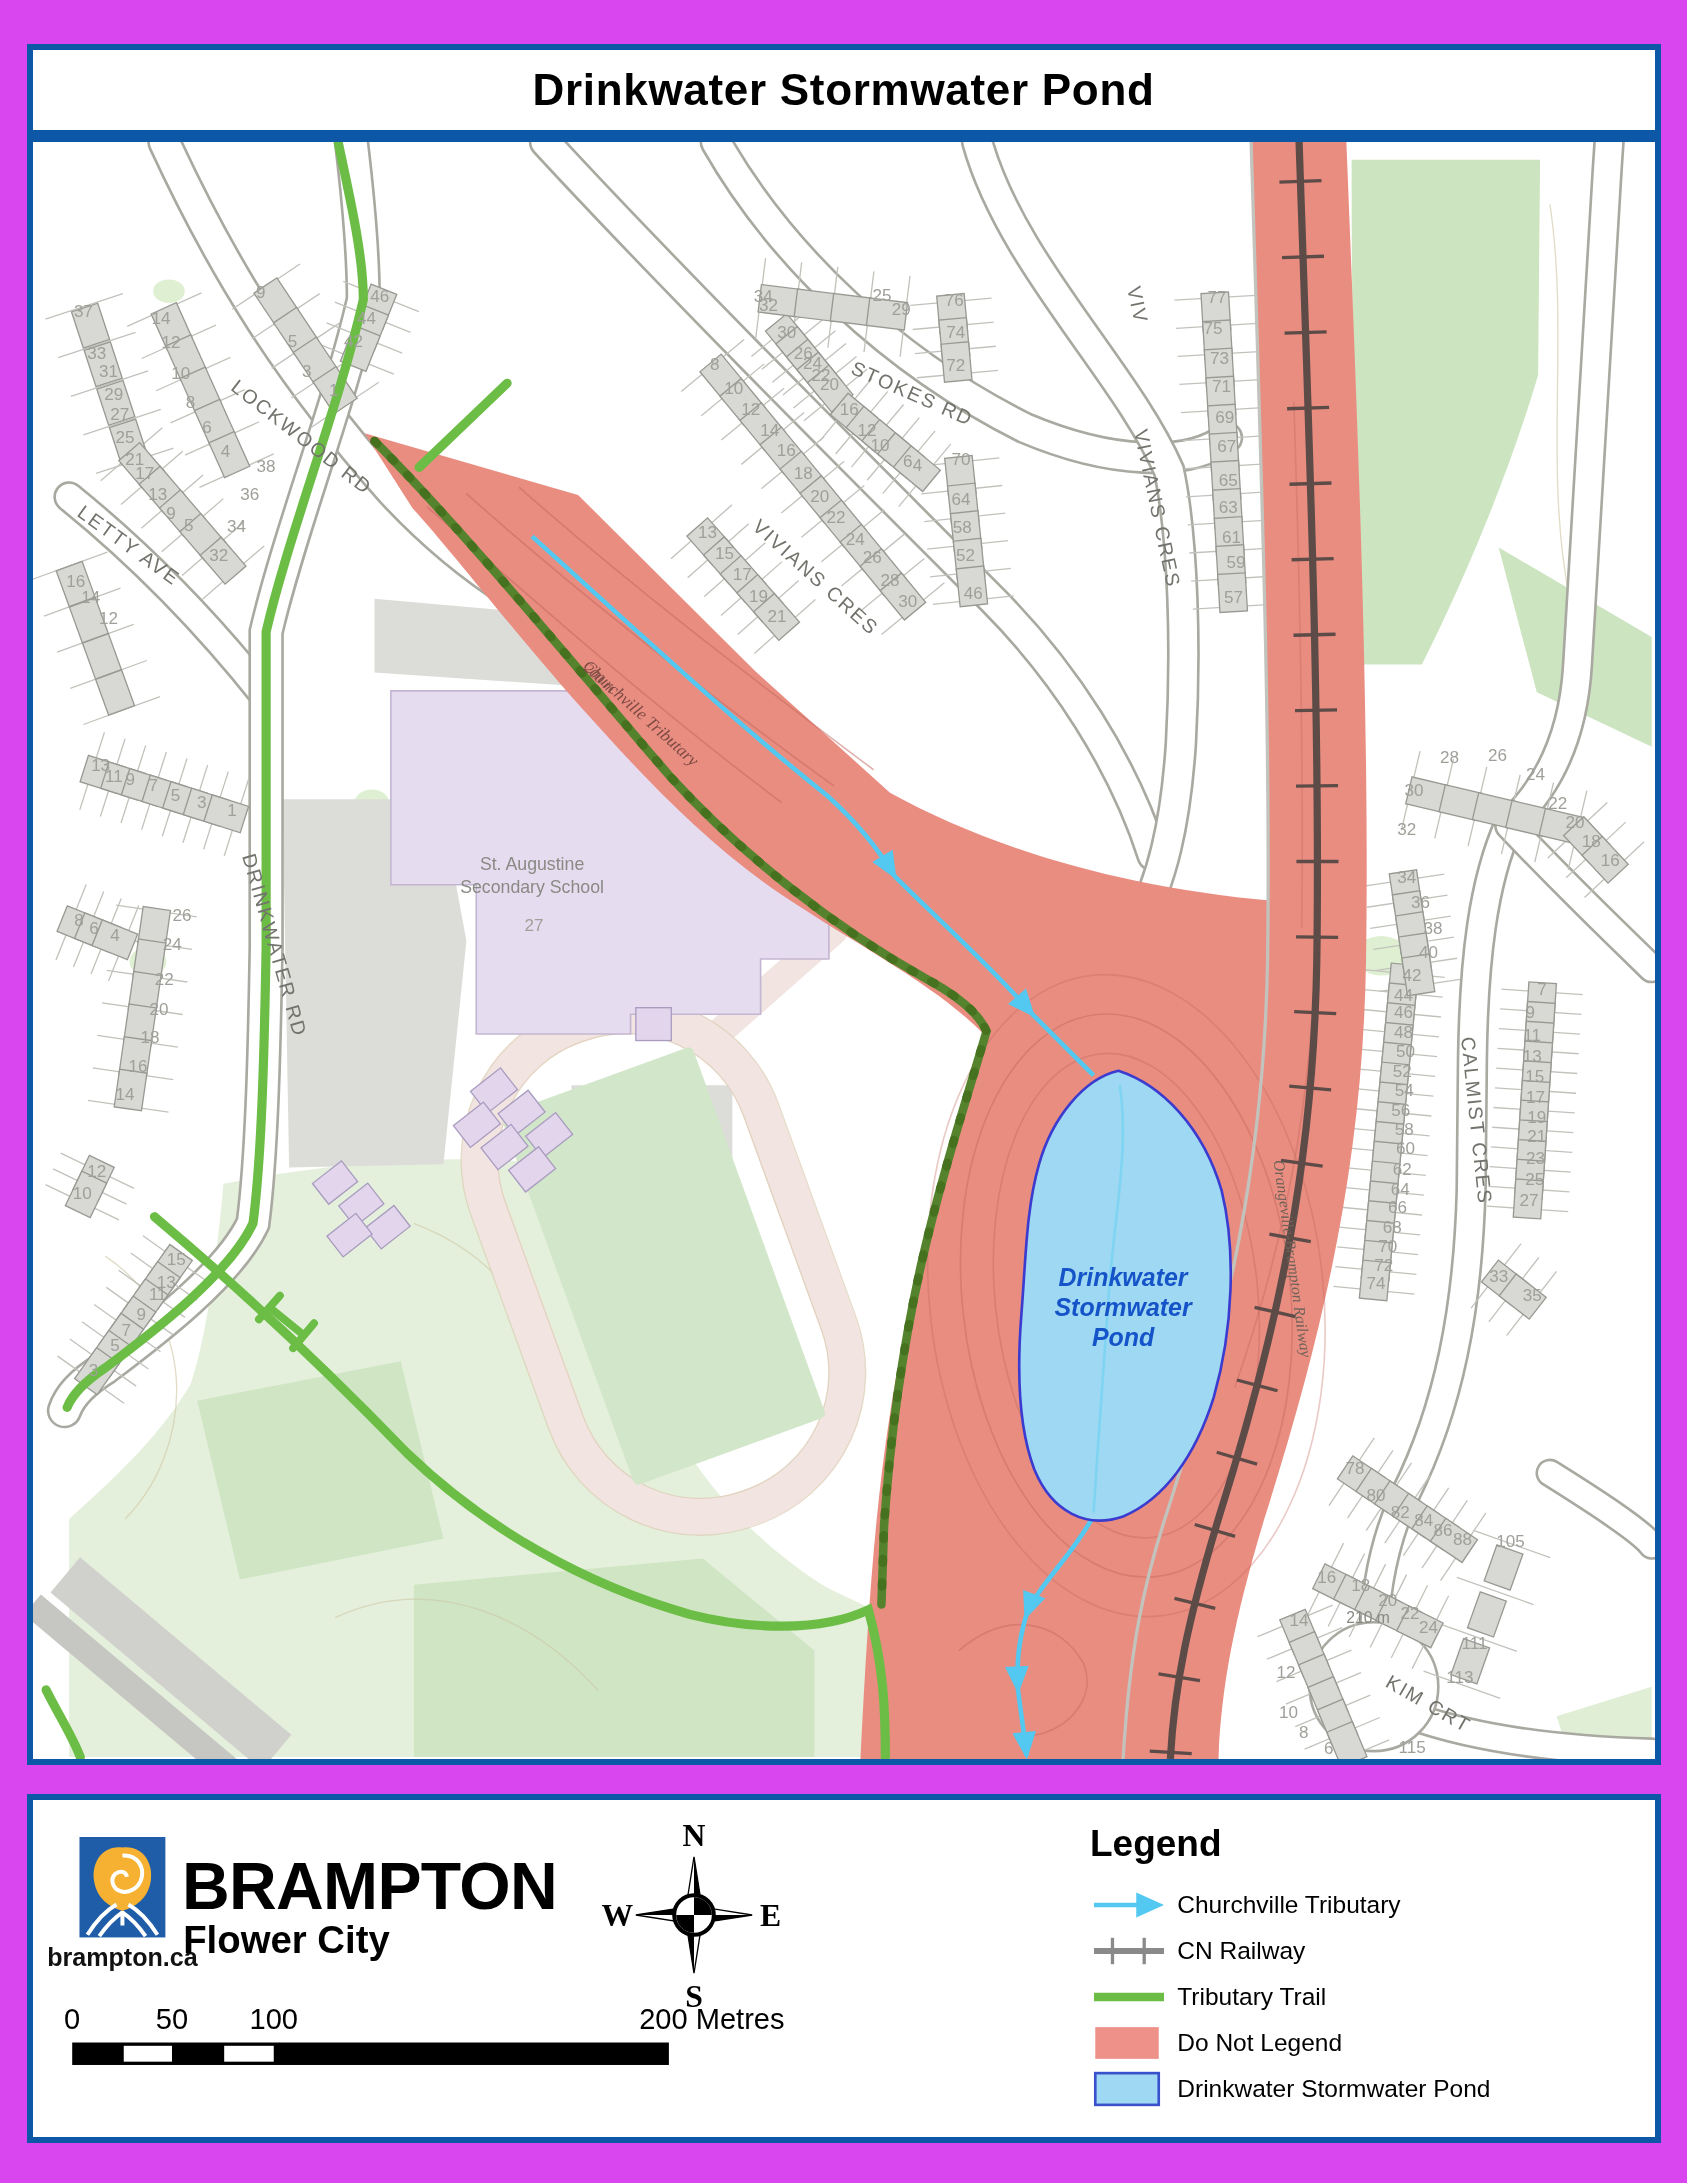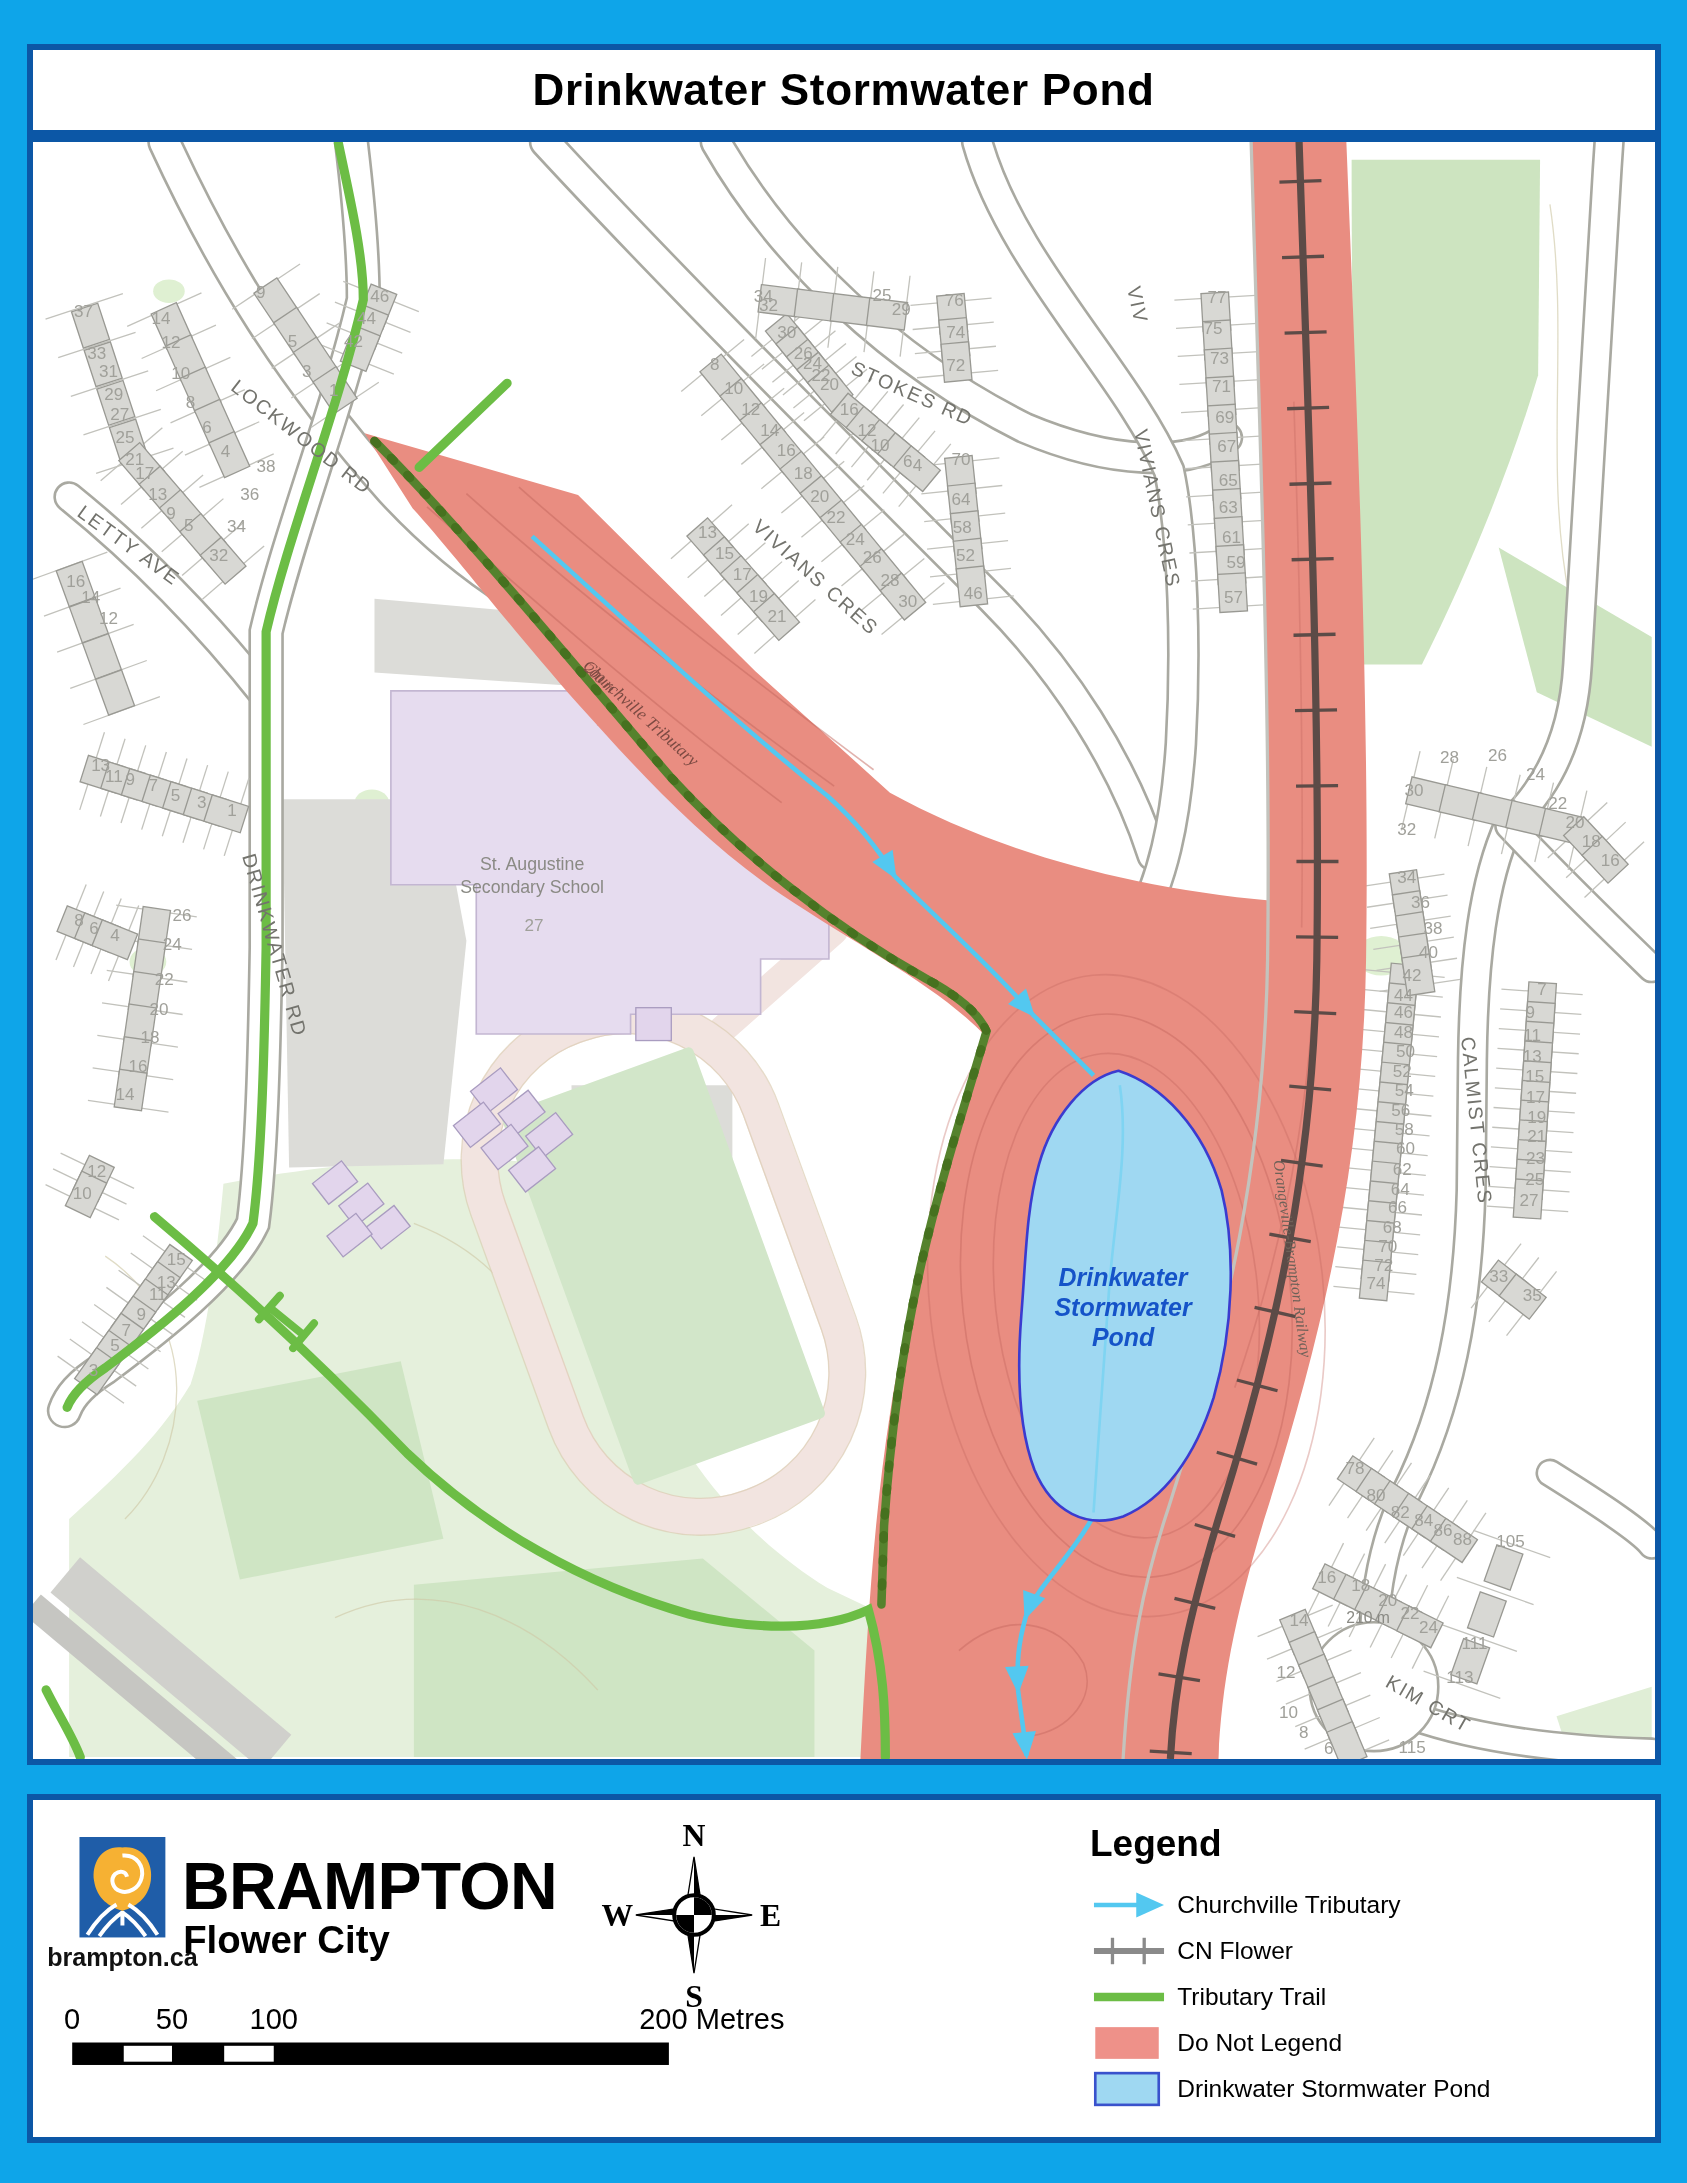--- a/index.html
+++ b/index.html
@@ -1,16 +1,16 @@
 <!DOCTYPE html>
 <html style="font-size:10.6px"><head>
 <meta charset="utf-8">
 <style>
   html,body{margin:0;padding:0;background:#fff;}
-  .page{position:relative;width:1687px;height:2183px;background:#0ea5e9;overflow:hidden;
+  .page{position:relative;width:1687px;height:2183px;background:#d946ef;overflow:hidden;
         font-family:"Liberation Sans",sans-serif;}
   .frame{position:absolute;border:6px solid #0c57a6;background:#fff;box-sizing:border-box;}
   #title-box{left:26.5px;top:44px;width:1634px;height:92px;display:flex;align-items:center;justify-content:center;}
   #title-box h1{margin:0;font-size:44px;font-weight:bold;color:#000;letter-spacing:0.7px;}
   #map-box{left:26.5px;top:136px;width:1634px;height:1629px;}
   #footer-box{left:26.5px;top:1794px;width:1634px;height:349px;}
   #mapsvg{position:absolute;left:0;top:0;width:100%;height:100%;}
   #footersvg{position:absolute;left:0;top:0;width:100%;height:100%;}
   #legend{position:absolute;left:1090px;top:1807px;width:556px;}
   #legend .lg-title{font-size:37px;font-weight:bold;color:#000;margin:16px 0 17px 0;}
@@ -792,21 +792,21 @@
             <polygon points="70,8 112,27 70,46" fill="#53c8f0"></polygon>
           </svg>
           <span class="lg-label">Churchville Tributary</span>
         </div>
         <div class="lg-row">
           <svg viewBox="0 0 118 54" class="lg-sym">
             <line x1="6" y1="27" x2="112" y2="27" stroke="#8a8a8a" stroke-width="9"></line>
             <line x1="34" y1="7" x2="34" y2="47" stroke="#8a8a8a" stroke-width="5"></line>
             <line x1="82" y1="7" x2="82" y2="47" stroke="#8a8a8a" stroke-width="5"></line>
           </svg>
-          <span class="lg-label">CN Flower</span>
+          <span class="lg-label">CN Railway</span>
         </div>
         <div class="lg-row">
           <svg viewBox="0 0 118 54" class="lg-sym">
             <line x1="6" y1="27" x2="112" y2="27" stroke="#6cbd45" stroke-width="13"></line>
           </svg>
           <span class="lg-label">Tributary Trail</span>
         </div>
         <div class="lg-row">
           <svg viewBox="0 0 118 54" class="lg-sym">
             <rect x="8" y="3" width="96" height="48" fill="#ee9189"></rect>

